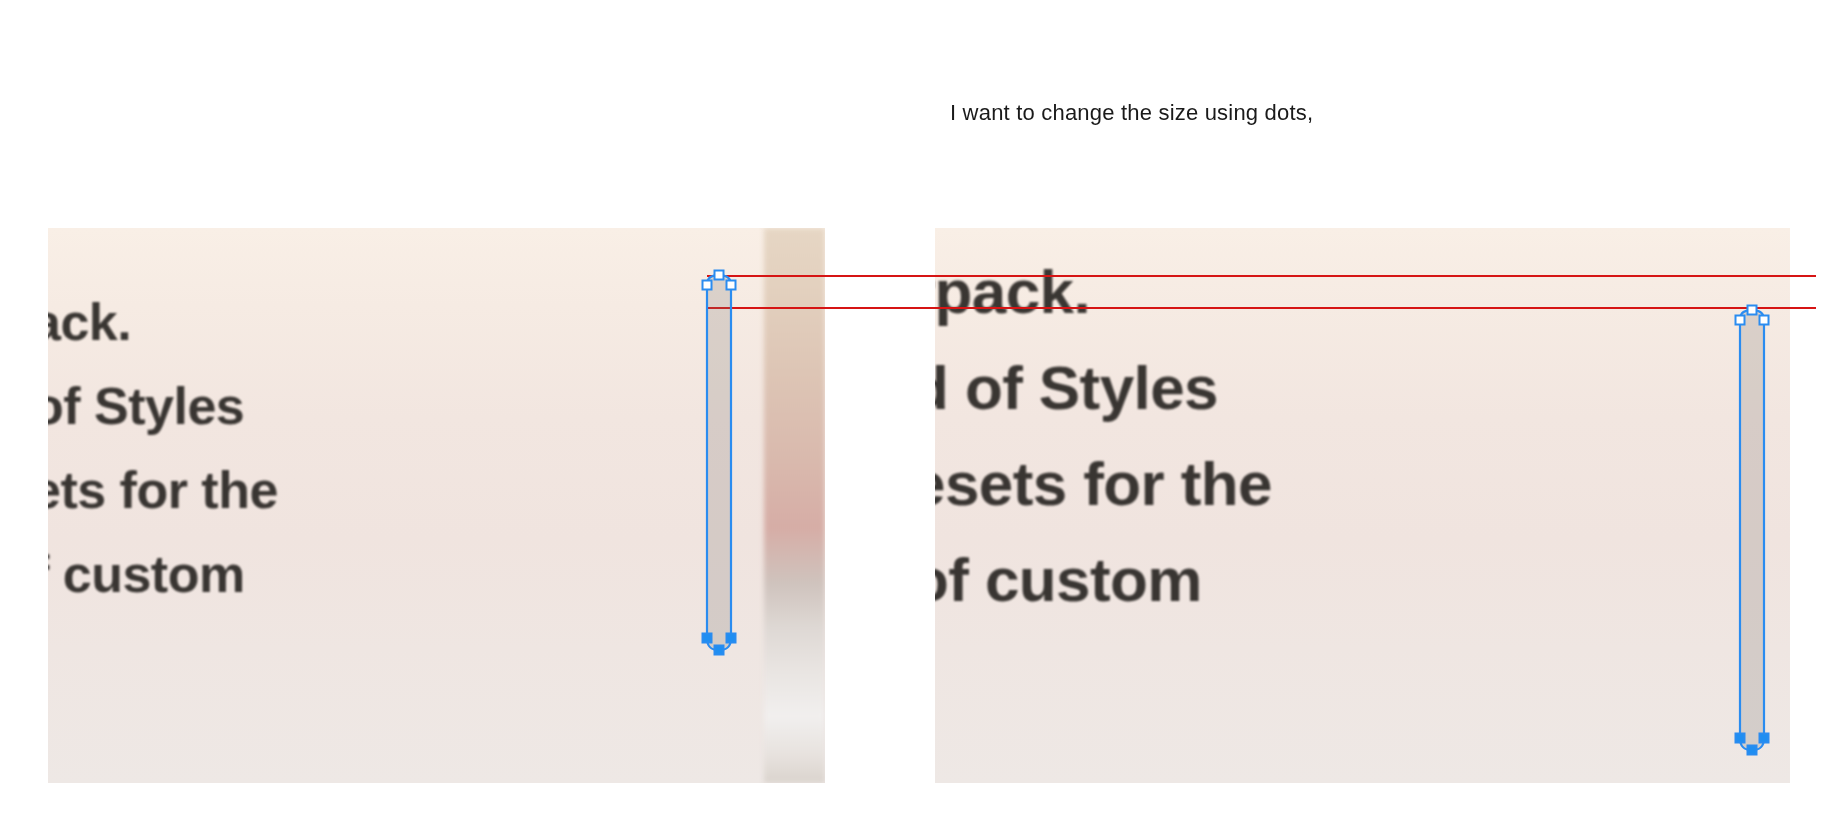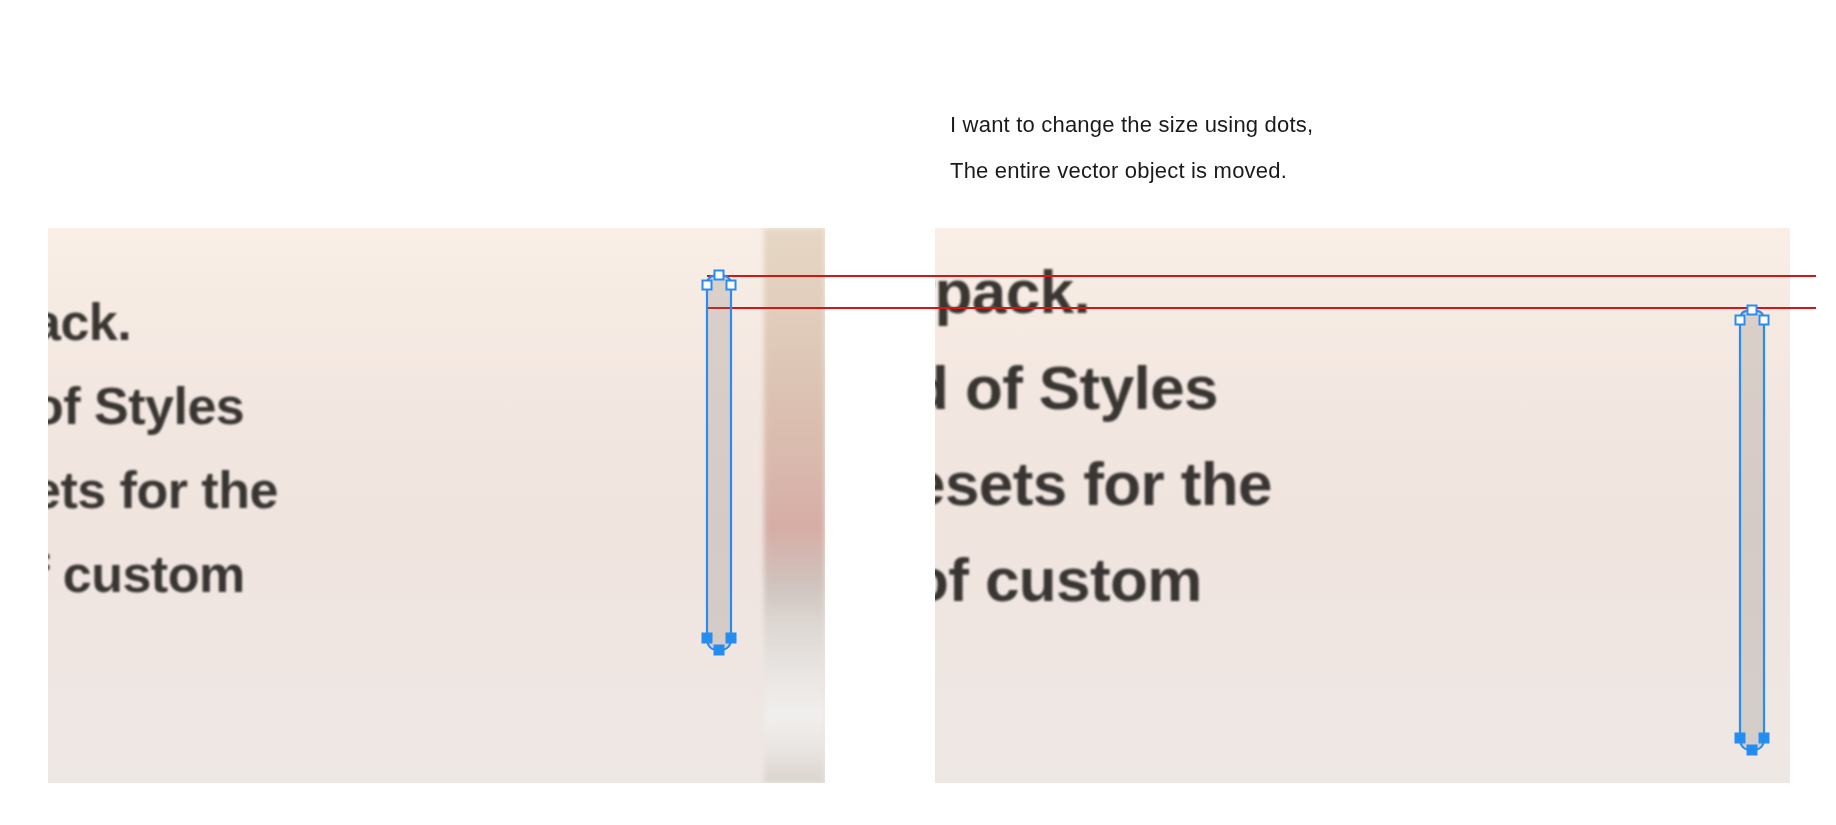--- a/index.html
+++ b/index.html
@@ -29,21 +29,21 @@
   .note {
     position: absolute;
     left: 950px;
     top: 96px;
     font-size: 22px;
     line-height: 34px;
     color: #1a1a1a;
     letter-spacing: 0.2px;
     white-space: nowrap;
   }
-  .note .note-line { display: block; margin-top: 12px; }
+  .note .note-line { display: block; }
 
   
   .shot {
     position: absolute;
     overflow: hidden;
   }
 
   
   .shot .paper {
     position: absolute;
@@ -137,21 +137,20 @@
   }
   .vector-overlay svg { display: block; overflow: visible; }
 </style>
 </head>
 <body>
 
 <div id="canvas">
 
   <div class="note">
     <span class="note-line">I want to change the size using dots,</span>
-    <span class="note-line">The entire vector object is moved.</span>
   </div>
 
   <div class="shot" id="shot-left">
     <div class="paper"></div>
 
     <div class="shot-text">
       <div>ack.</div>
       <div> of Styles</div>
       <div>ets for the</div>
       <div>f custom</div>

